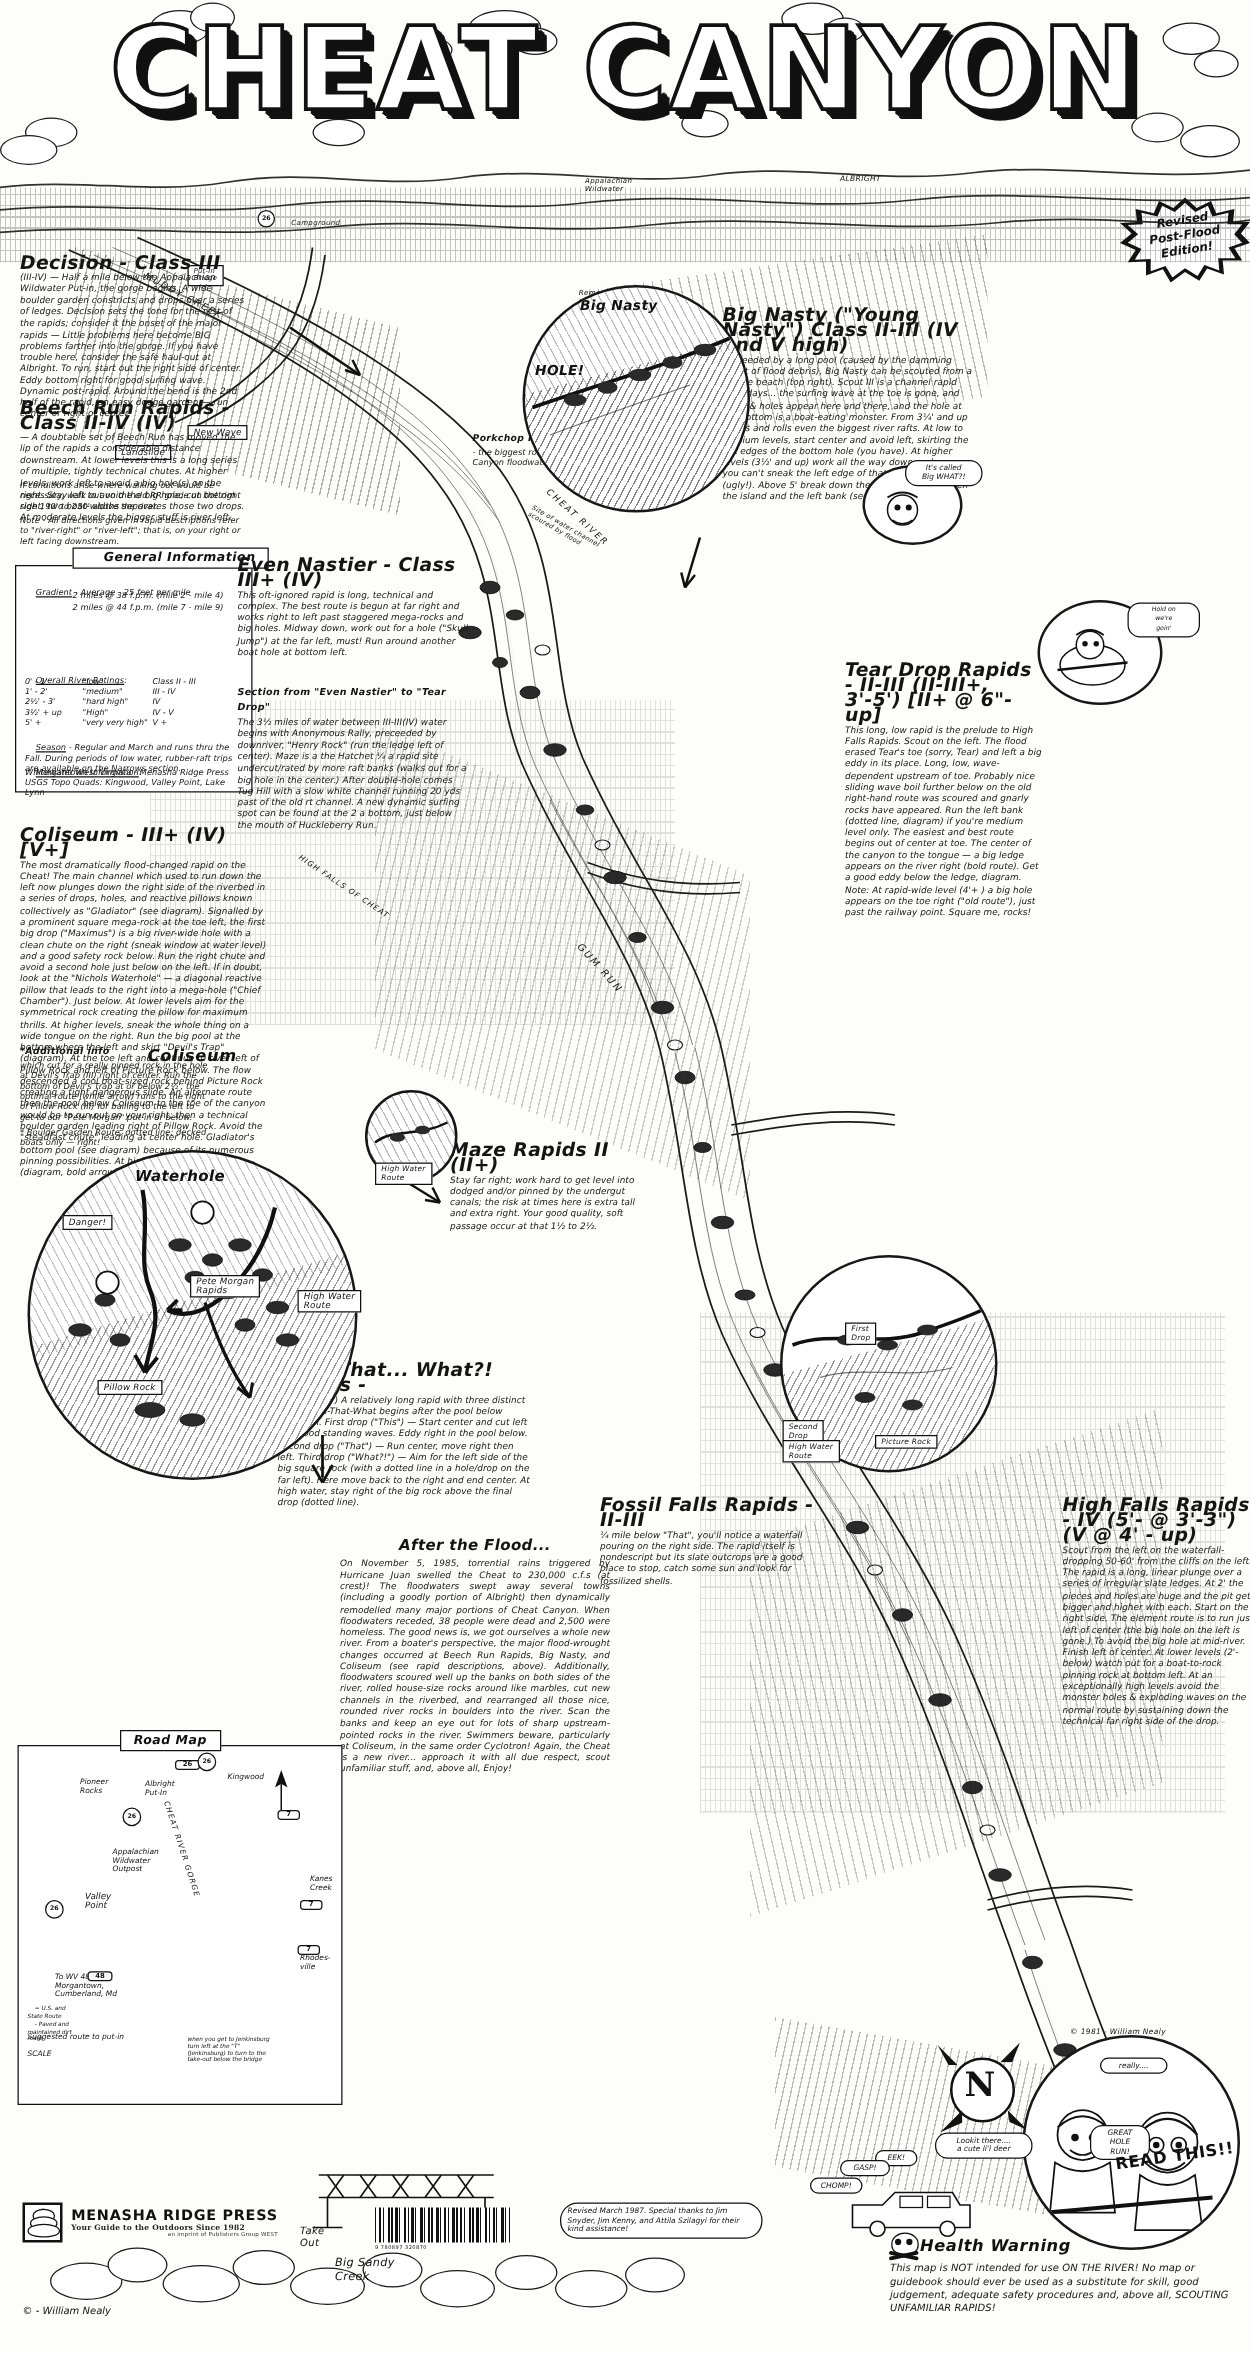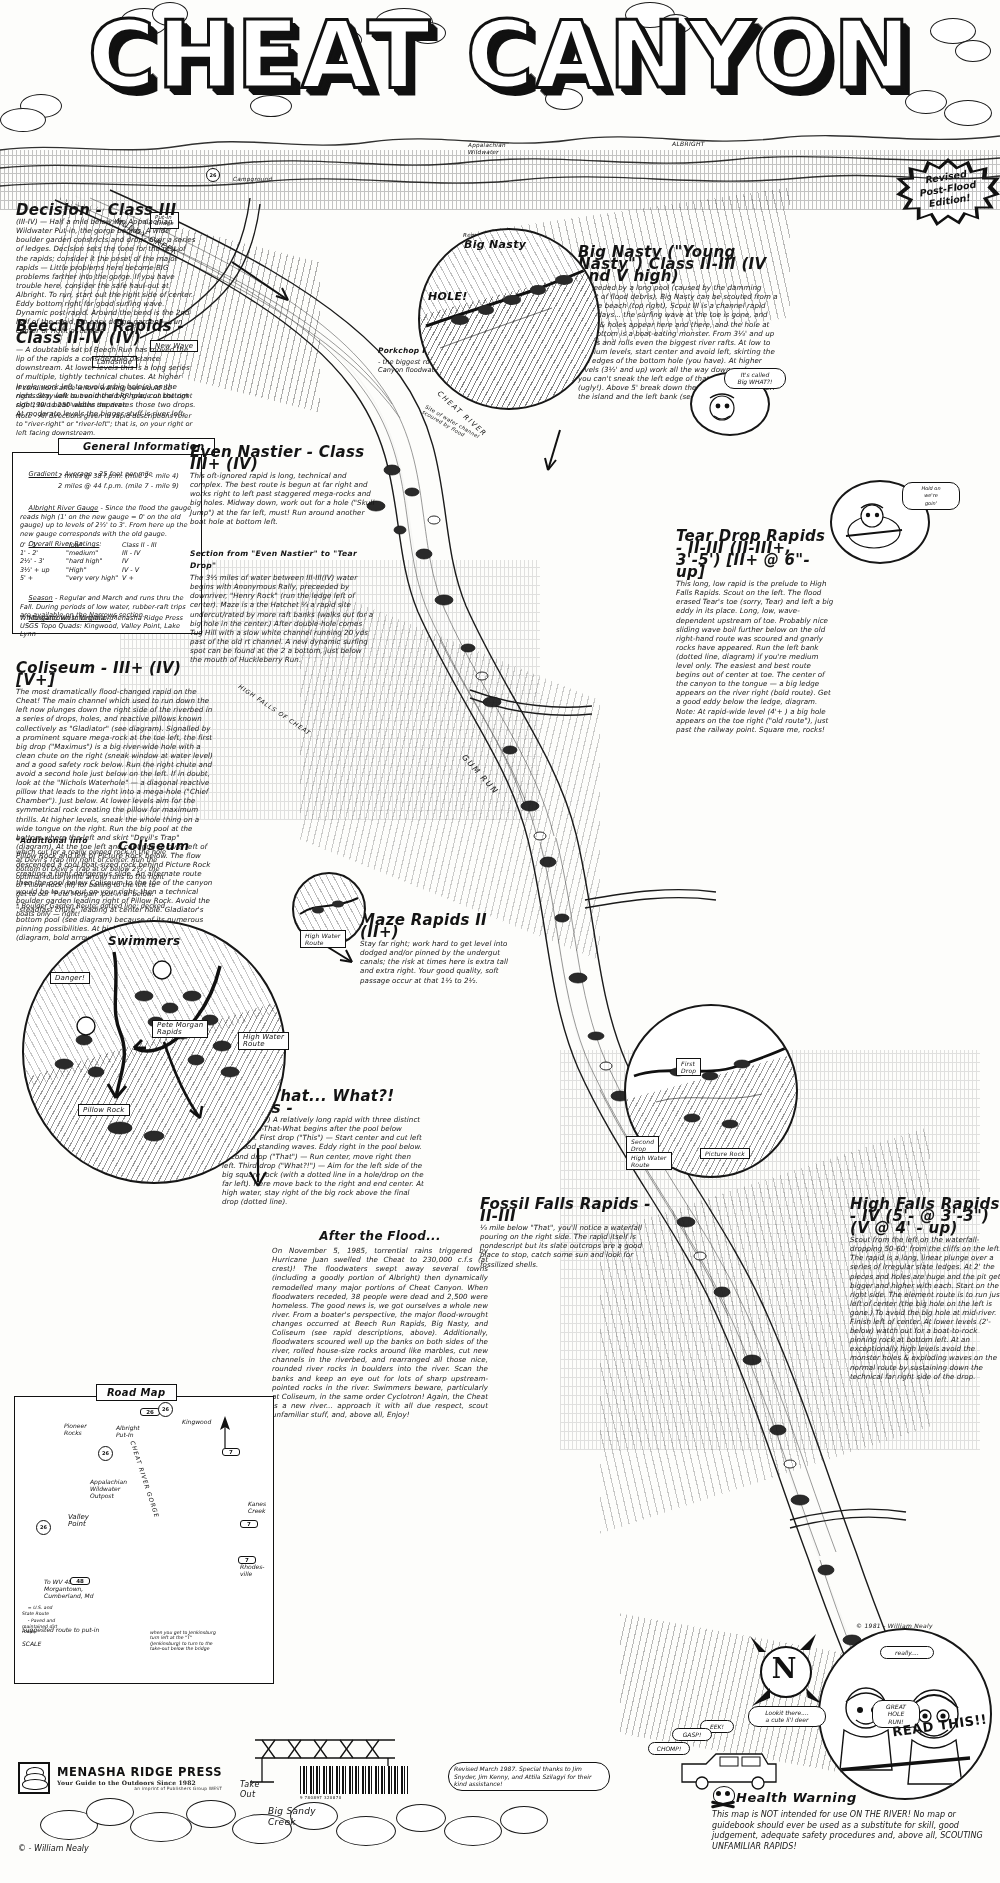--- a/index.html
+++ b/index.html
@@ -518,23 +518,20 @@
 
   <div class="panel" style="left:12px;top:452px;width:188px;height:180px;"></div>
   <div class="paneltab" style="left:58px;top:438px;padding-left:24px;">General Information</div>
 
   <div class="tblock small" style="left:20px;top:462px;width:172px;">
     <span class="u">Gradient</span> - <span>Average - 25 feet per mile</span>
   </div>
   <div class="tblock small" style="left:58px;top:472px;width:140px;">2 miles @ 38 f.p.m. (mile 2 - mile 4)</div>
   <div class="tblock small" style="left:58px;top:482px;width:140px;">2 miles @ 44 f.p.m. (mile 7 - mile 9)</div>
 
-  <div class="tblock small" style="left:20px;top:496px;width:172px;">
-    <span class="u">Albright River Gauge</span> - <span>Since the flood the gauge reads high (1' on the new gauge = 0' on the old gauge) up to levels of 2½' to 3'. From here up the new gauge corresponds with the old gauge.</span>
-  </div>
 
   <div class="tblock small" style="left:20px;top:532px;width:172px;">
     <span class="u">Overall River Ratings</span>:
   </div>
 
   <div style="position:absolute;left:20px;top:541px;width:176px;font-style:italic;font-size:6.4px;line-height:8.2px;">
     <div style="display:flex;">
         <span style="width:46px;">0' - 1'</span>
         <span style="width:56px;">"low"</span>
         <span>Class II - III</span>
@@ -680,21 +677,21 @@
         <ellipse cx="206" cy="150" rx="9" ry="5"></ellipse>
           <ellipse cx="60" cy="118" rx="8" ry="5"></ellipse>
         <ellipse cx="40" cy="142" rx="9" ry="5"></ellipse>
           <ellipse cx="72" cy="150" rx="8" ry="5"></ellipse>
         <ellipse cx="96" cy="206" rx="12" ry="6"></ellipse>
           <ellipse cx="130" cy="214" rx="10" ry="5"></ellipse>
       </g>
       <circle cx="62" cy="104" r="9" fill="#fff" stroke="#111" stroke-width="1.4"></circle>
       <circle cx="138" cy="48" r="9" fill="#fff" stroke="#111" stroke-width="1.4"></circle>
     </svg>
-    <div class="clabel" style="left:84px;top:12px;font-size:12px;">Swimmers</div>
+    <div class="clabel" style="left:84px;top:12px;font-size:12px;">Waterhole</div>
   </div>
   <div class="flag" style="left:50px;top:972px;">Danger!</div>
   <div class="flag" style="left:152px;top:1020px;white-space:pre-line;line-height:7px;">Pete Morgan
 Rapids</div>
   <div class="biglbl" style="left:118px;top:838px;font-size:13px;">Coliseum</div>
   <div class="flag" style="left:238px;top:1032px;white-space:pre-line;line-height:7px;">High Water
 Route</div>
   <div class="flag" style="left:78px;top:1104px;">Pillow Rock</div>
 
   <div class="circ" style="left:292px;top:872px;width:70px;height:70px;">

